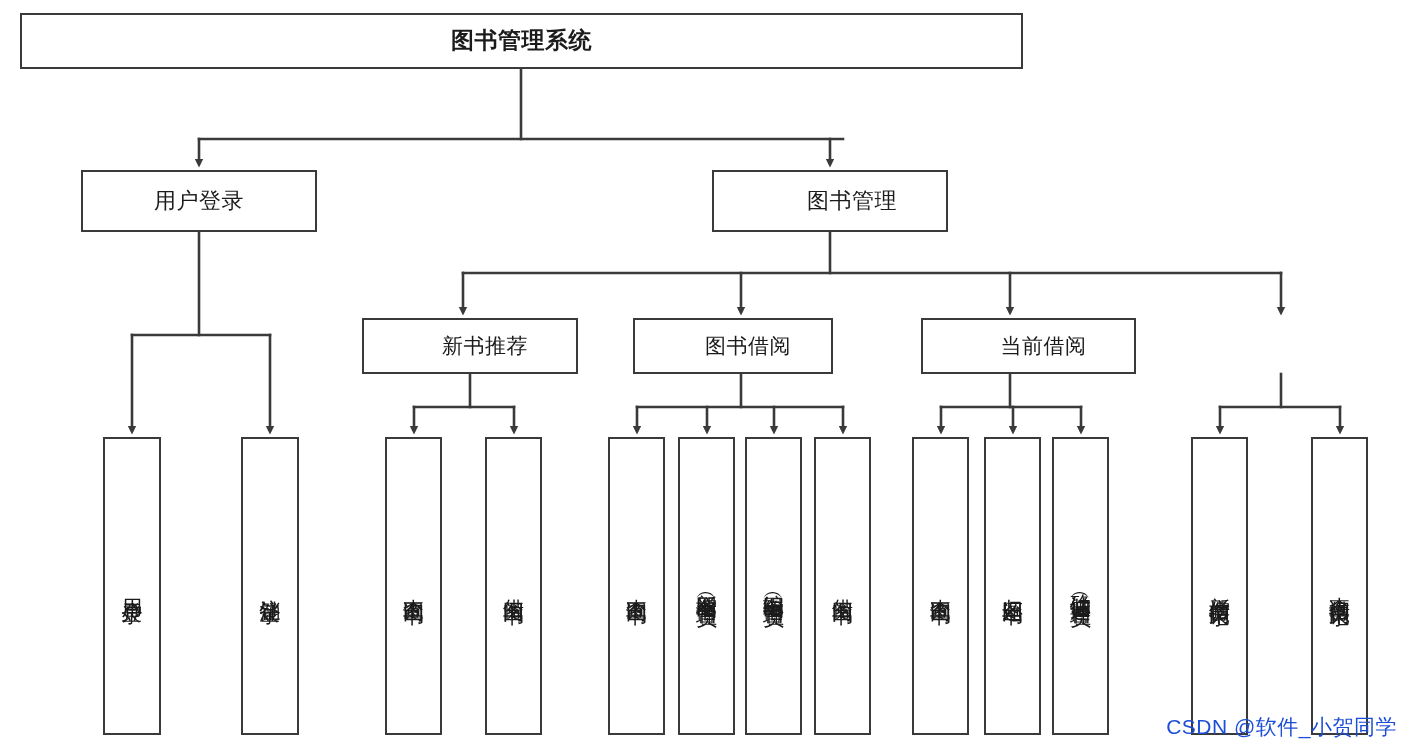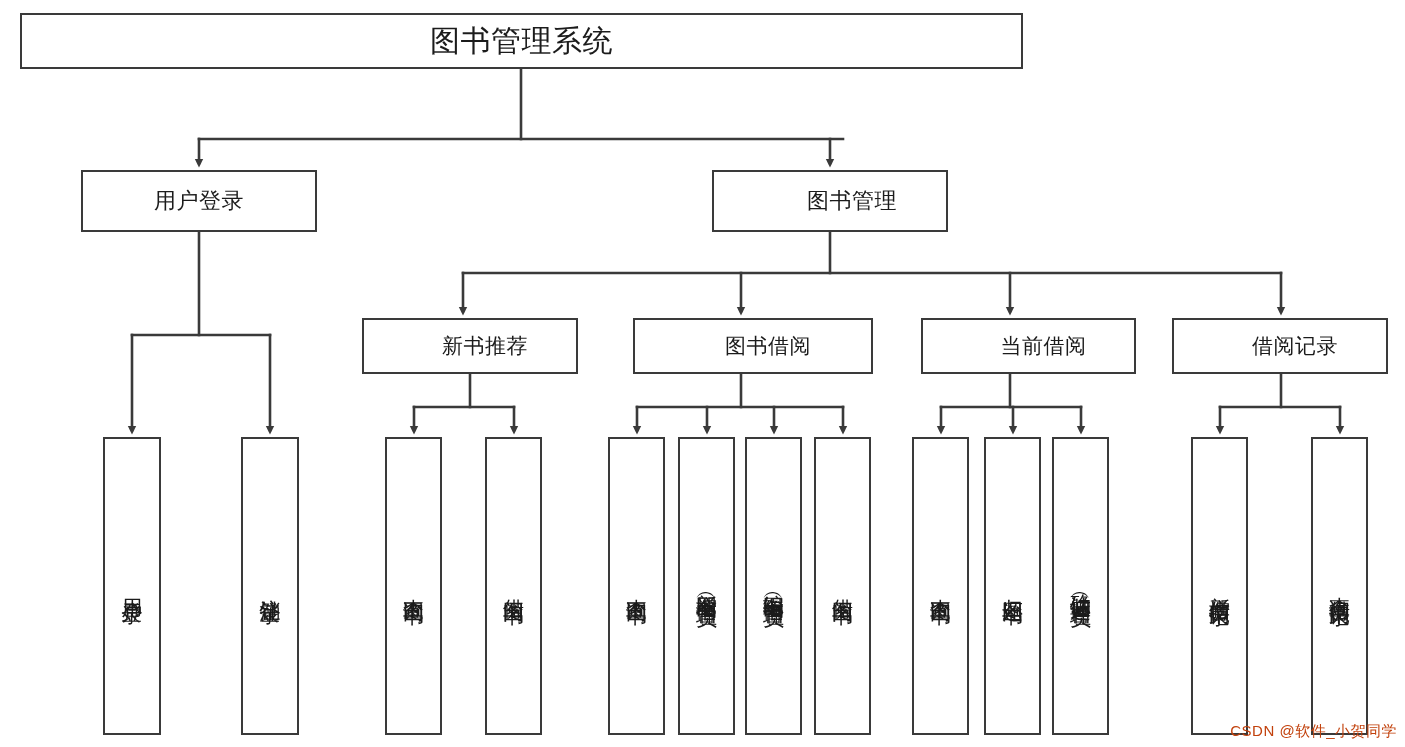--- a/index.html
+++ b/index.html
@@ -42,21 +42,22 @@
     display: block;
     text-align: center;
     line-height: 1.18;
     letter-spacing: 0.5px;
   }
   .node-root {
     left: 20px;
     top: 13px;
     width: 1003px;
     height: 56px;
-    font-size: 30px;
+    font-size: 23px;
+    font-weight: bold;
   }
   .node-l2 {
     height: 62px;
     font-size: 22px;
   }
   .node-l3 {
     height: 56px;
     font-size: 21px;
     padding-left: 30px;
   }
@@ -69,22 +70,22 @@
     writing-mode: vertical-rl;
     text-orientation: upright;
     line-height: 1.04;
     letter-spacing: 2px;
     max-height: 280px;
   }
   #watermark {
     position: absolute;
     right: 8px;
     bottom: 6px;
-    font-size: 15px;
-    color: #c2410c;
+    font-size: 21px;
+    color: #1d4ed8;
     z-index: 5;
     white-space: nowrap;
     letter-spacing: 0.5px;
   }
 </style>
 </head>
 <body>
 
 <div id="canvas">
 
@@ -145,29 +146,26 @@
   <div class="node node-l2" id="n-l2-0" style="left: 81px; top: 170px; width: 236px; height: 62px;">
     <span class="label">用户登录</span>
   </div>
   <div class="node node-l2" id="n-l2-1" style="left: 712px; top: 170px; width: 236px; height: 62px; padding-left: 44px;">
     <span class="label">图书管理</span>
   </div>
 
   <div class="node node-l3" id="n-l3-0" style="left: 362px; top: 318px; width: 216px; height: 56px;">
     <span class="label">新书推荐</span>
   </div>
-  <div class="node node-l3" id="n-l3-1" style="left: 633px; top: 318px; width: 240px; height: 56px;">
+  <div class="node node-l3" id="n-l3-1" style="left: 633px; top: 318px; width: 200px; height: 56px;">
     <span class="label">图书借阅</span>
   </div>
   <div class="node node-l3" id="n-l3-2" style="left: 903px; top: 318px; width: 215px; height: 56px; margin-left: 18px;">
     <span class="label">当前借阅</span>
   </div>
-  <div class="node node-l3" id="n-l3-3" style="left: 1172px; top: 318px; width: 216px; height: 56px;">
-    <span class="label">借阅记录</span>
-  </div>
 
   <div class="node node-leaf" id="n-leaf-0" style="left: 103px; top: 437px; width: 58px; height: 298px;">
     <span class="label">用户登录</span>
   </div>
   <div class="node node-leaf" id="n-leaf-1" style="left: 241px; top: 437px; width: 58px; height: 298px;">
     <span class="label">注销登录</span>
   </div>
   <div class="node node-leaf" id="n-leaf-2" style="left: 385px; top: 437px; width: 57px; height: 298px;">
     <span class="label">查询图书</span>
   </div>

